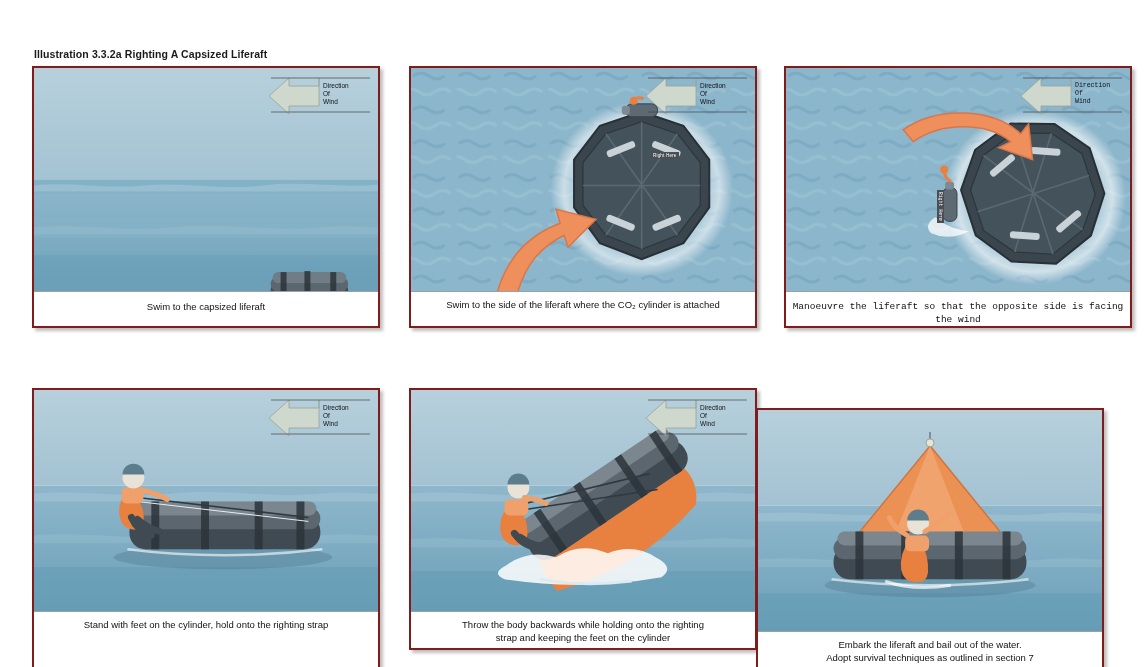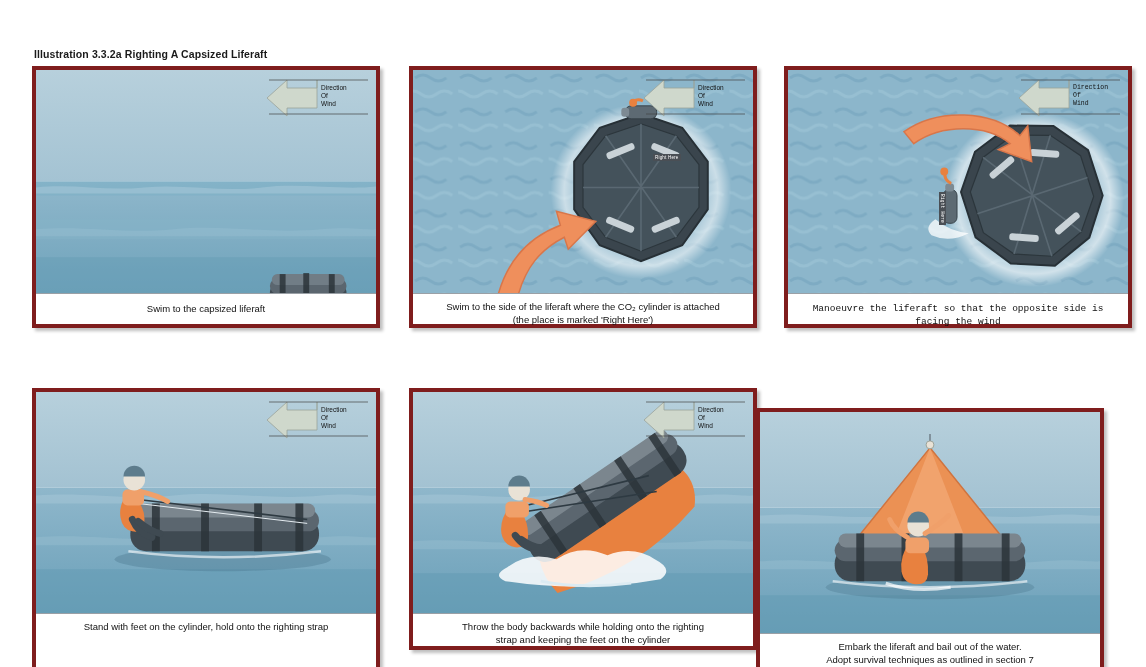--- a/index.html
+++ b/index.html
@@ -15,21 +15,21 @@
     left:34px;top:8px;
     font-size:10.5px;
     font-weight:bold;
     color:#1a1a1a;
     letter-spacing:0.1px;
     margin-top:40px;
   }
   .panel{
     position:absolute;
     background:#ffffff;
-    border:4px solid #7f1d1d;
+    border:2px solid #7f1d1d;
     box-shadow:3px 3px 3px rgba(0,0,0,0.25);
     box-sizing:border-box;
   }
   .art{
     position:relative;
     width:100%;
     height:224px;
     overflow:hidden;
     border-bottom:1px solid #9aa0a6;
     box-sizing:border-box;
@@ -187,21 +187,20 @@
       </svg>
       <div class="wtext">
         <div>Direction</div>
         <div>Of</div>
         <div>Wind</div>
       </div>
     </div>
   </div>
   <div class="caption two">
     <div>Swim to the side of the liferaft where the CO₂ cylinder  is attached</div>
-    <div>(the place is marked 'Right Here')</div>
   </div>
 </div>
 
 <div class="panel" style="left:784px;top:66px;width:348px;height:262px;font-family:Liberation Mono, monospace;">
   <div class="art">
     <svg class="sky" viewBox="0 0 346 224" preserveAspectRatio="none">
       <defs>
         <pattern id="waves3" width="46" height="34" patternUnits="userSpaceOnUse">
           <rect width="46" height="34" fill="#8cb6cb"></rect>
           <path d="M2,8 q8,-6 16,0 q8,6 16,0" stroke="#7aa9c0" stroke-width="3" fill="none" opacity="0.8"></path>

